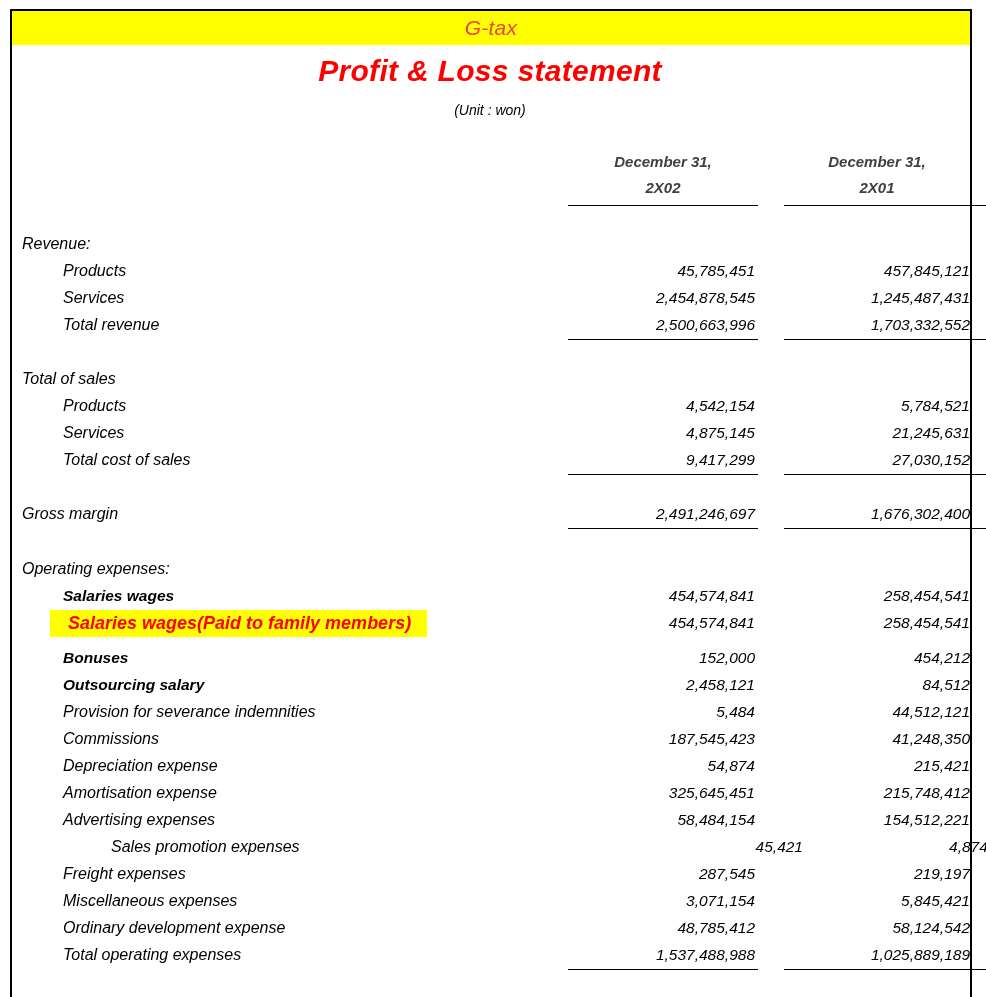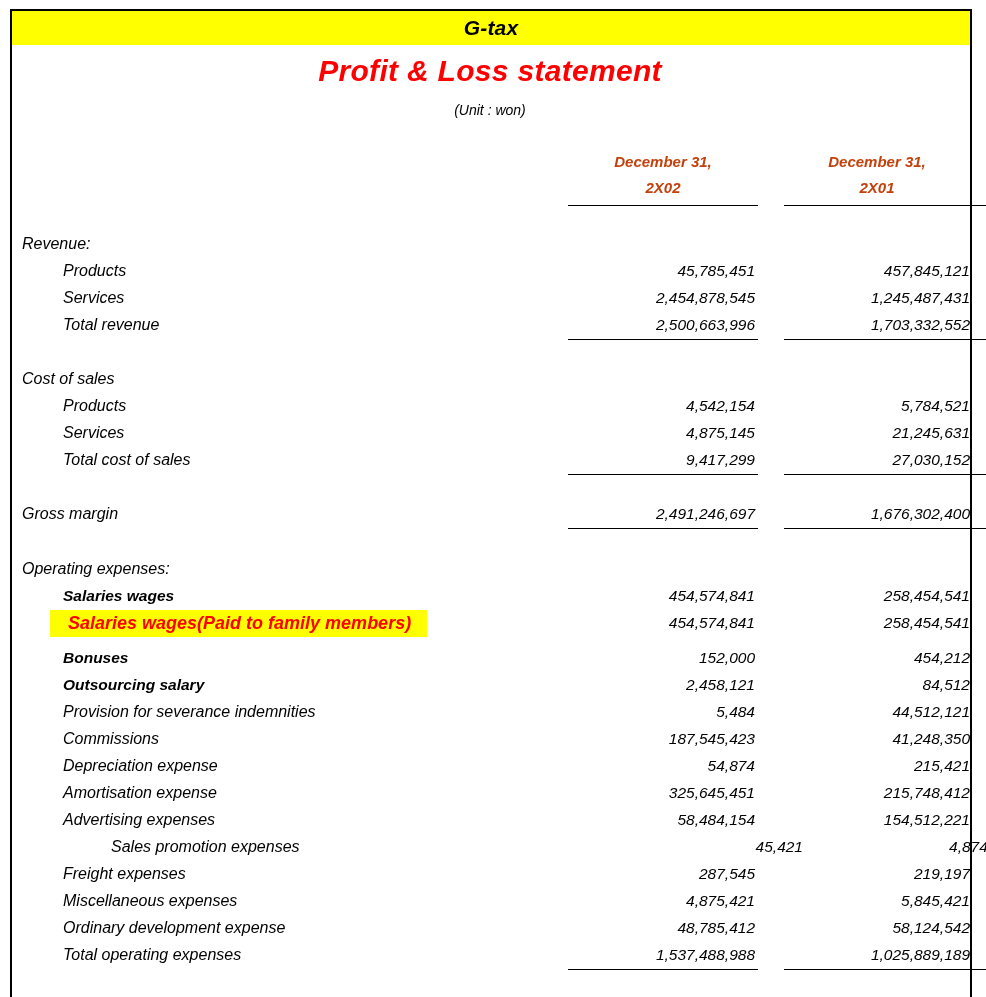--- a/index.html
+++ b/index.html
@@ -42,23 +42,23 @@
     top: 11px;
     width: 958px;
     height: 34px;
     background: #ffff00;
     display: flex;
     align-items: center;
     justify-content: center;
   }
   #company-name {
     font-size: 21px;
-    font-weight: bold;
-    font-style: italic;
-    color: #000000;
+    font-weight: normal;
+    font-style: italic;
+    color: #ef4444;
     letter-spacing: 0.2px;
   }
 
   #doc-title {
     position: absolute;
     left: 0;
     top: 54px;
     width: 986px;
     text-align: center;
     font-size: 30px;
@@ -81,21 +81,21 @@
     color: #000000;
   }
   #unit-note-inner { display: inline-block; margin-left: -6px; }
 
   
   .col-head {
     position: absolute;
     font-size: 15px;
     font-weight: bold;
     font-style: italic;
-    color: #c2410c;
+    color: #404040;
     text-align: center;
     line-height: 26px;
   }
   #col-head-1 { left: 568px; top: 149px; width: 190px; }
   #col-head-2 { left: 784px; top: 149px; width: 186px; }
 
   .head-rule {
     position: absolute;
     height: 0;
     border-top: 1.6px solid #000000;
@@ -221,21 +221,21 @@
       <div class="row" style="top: 313px;">
         <div class="label lv1">Total revenue</div>
         <div class="val c1">2,500,663,996</div>
         <div class="val c2">1,703,332,552</div>
       </div>
       <div class="rule-pair" style="top: 339px;">
         <div class="r1"></div>
         <div class="r2"></div>
       </div>
       <div class="row" style="top: 367px;">
-        <div class="label lv0">Cost of sales</div>
+        <div class="label lv0">Total of sales</div>
       </div>
       <div class="row" style="top: 394px;">
         <div class="label lv1">Products</div>
         <div class="val c1">4,542,154</div>
         <div class="val c2">5,784,521</div>
       </div>
       <div class="row" style="top: 421px;">
         <div class="label lv1">Services</div>
         <div class="val c1">4,875,145</div>
         <div class="val c2">21,245,631</div>
@@ -311,21 +311,21 @@
         <div class="val c1">45,421</div>
         <div class="val c2">4,874,521</div>
       </div>
       <div class="row" style="top: 862px;">
         <div class="label lv1">Freight expenses</div>
         <div class="val c1">287,545</div>
         <div class="val c2">219,197</div>
       </div>
       <div class="row" style="top: 889px;">
         <div class="label lv1">Miscellaneous expenses</div>
-        <div class="val c1">4,875,421</div>
+        <div class="val c1">3,071,154</div>
         <div class="val c2">5,845,421</div>
       </div>
       <div class="row" style="top: 916px;">
         <div class="label lv1">Ordinary development expense</div>
         <div class="val c1">48,785,412</div>
         <div class="val c2">58,124,542</div>
       </div>
       <div class="row" style="top: 943px;">
         <div class="label lv1">Total operating expenses</div>
         <div class="val c1">1,537,488,988</div>

